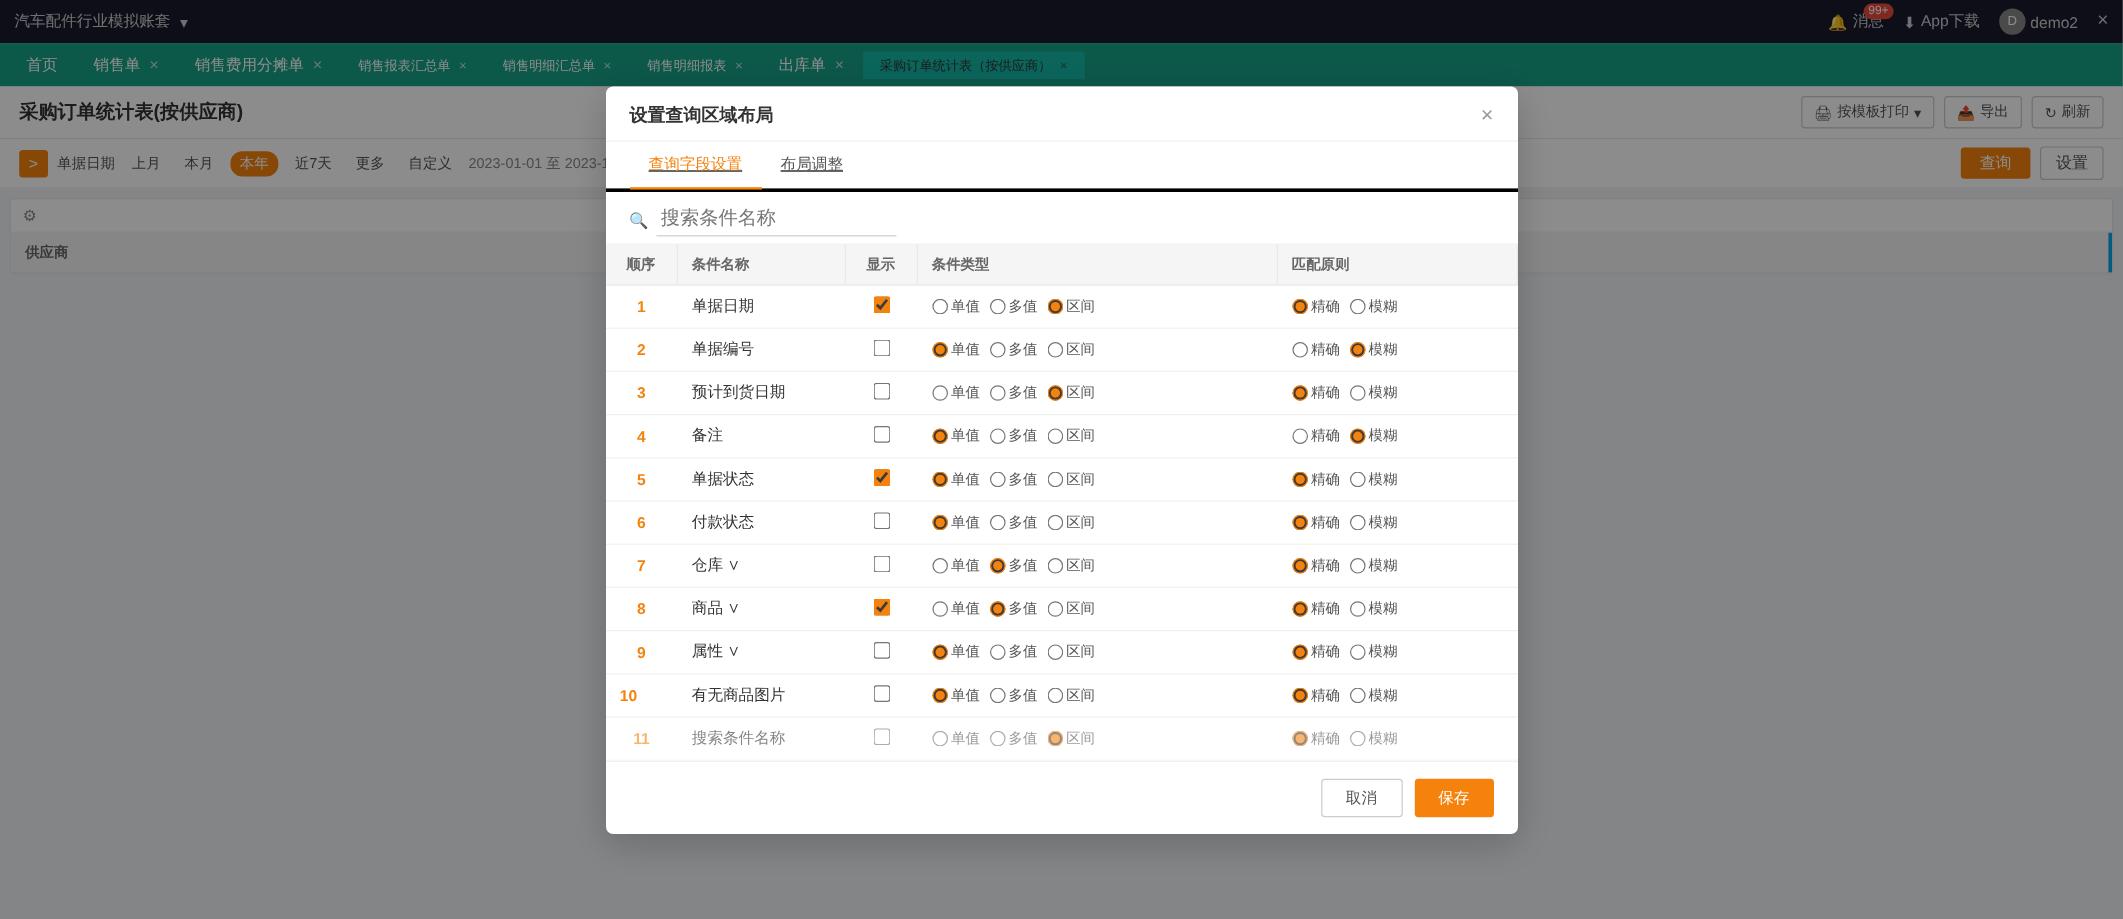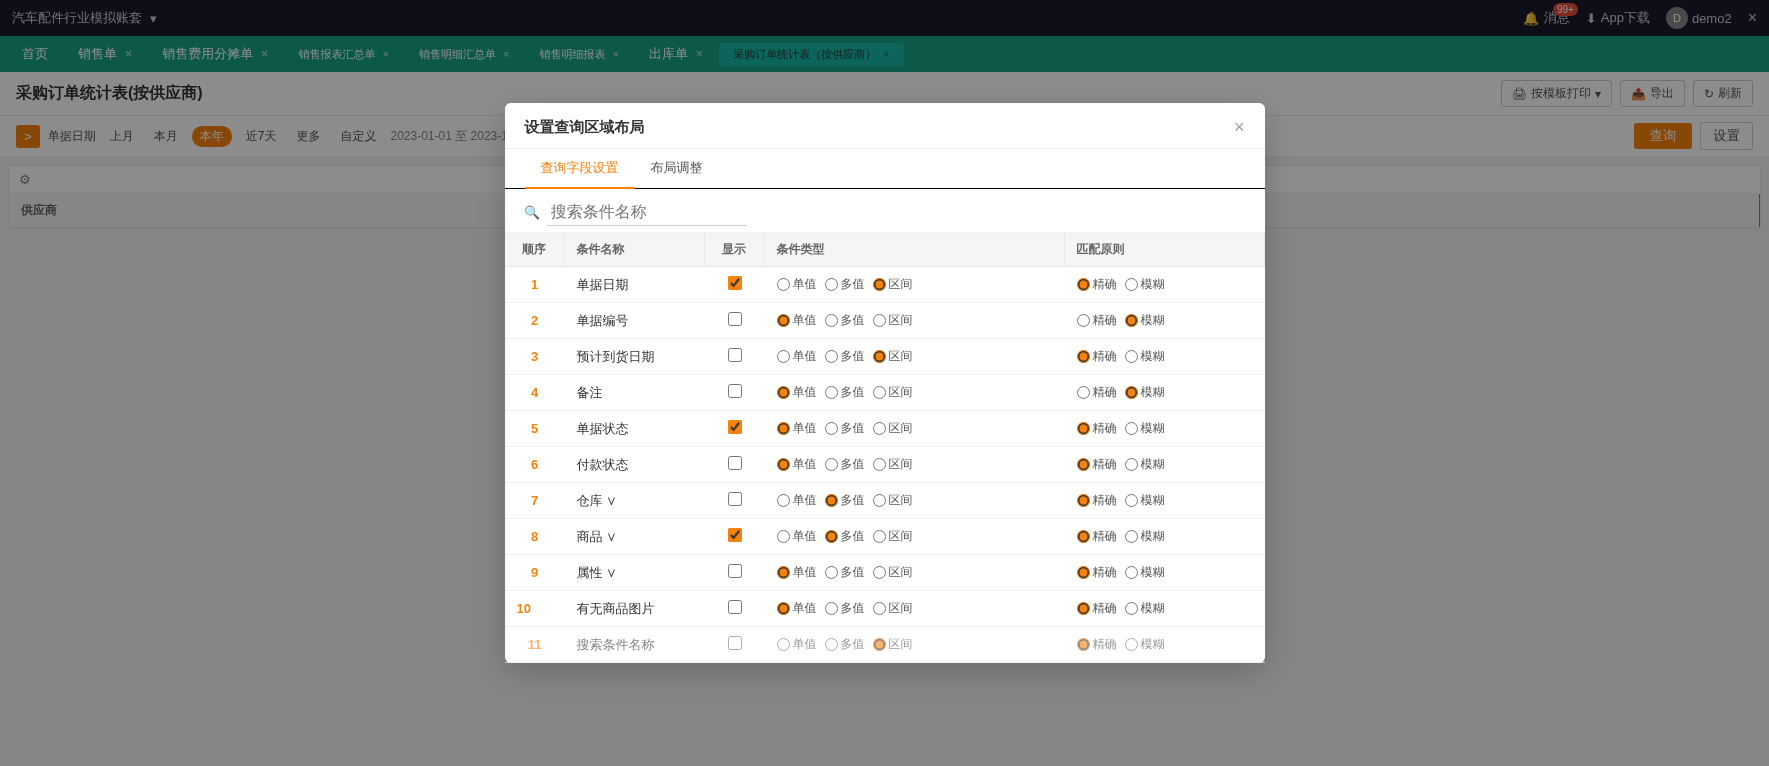--- a/index.html
+++ b/index.html
@@ -92,21 +92,21 @@
       border: 1px solid #e8e8e8;
       border-radius: 3px;
     }
     .table-toolbar {
       display: flex; align-items: center; padding: 6px 10px; border-bottom: 1px solid #f0f0f0;
     }
     .settings-icon { color: #888; cursor: pointer; }
     .table-head {
       display: flex; background: #f5f5f5; border-bottom: 1px solid #e8e8e8;
     }
-    .th { padding: 8px 12px; font-size: 12px; color: #666; font-weight: bold; flex: 1; border-right: 1px solid #0ea5e9; }
+    .th { padding: 8px 12px; font-size: 12px; color: #666; font-weight: bold; flex: 1; border-right: 3px solid #0ea5e9; }
 
     
     .modal-overlay {
       position: fixed; top: 0; left: 0; right: 0; bottom: 0;
       background: rgba(0,0,0,0.45);
       display: flex; align-items: center; justify-content: center;
       z-index: 1000;
     }
     .modal {
       background: #fff;
@@ -118,21 +118,22 @@
     }
     .modal-header {
       display: flex; align-items: center; justify-content: space-between;
       padding: 14px 20px 10px;
       border-bottom: 1px solid #f0f0f0;
     }
     .modal-title { font-size: 15px; font-weight: bold; color: #333; }
     .modal-close { cursor: pointer; color: #999; font-size: 18px; }
     .modal-tabs {
       display: flex; gap: 0; padding: 0 20px;
-      border-bottom: 1px solid #000000;
+      border-bottom: 3px solid #000000;
+      text-decoration: underline;
     }
     .modal-tab {
       padding: 10px 16px; font-size: 13px; cursor: pointer; color: #555;
       border-bottom: 2px solid transparent; margin-bottom: -1px;
     }
     .modal-tab.active { color: #f5820d; border-bottom-color: #f5820d; }
 
     
     .modal-search {
       display: flex; align-items: center; padding: 10px 20px 6px;
@@ -461,14 +462,18 @@
           <label class="radio-item"><input type="radio" name="t11" checked="" style=""> 区间</label>
         </div>
         <div class="mt-cell" style="width:200px;">
           <label class="radio-item"><input type="radio" name="m11" checked="" style=""> 精确</label>
           <label class="radio-item"><input type="radio" name="m11" style=""> 模糊</label>
         </div>
       </div>
 
     </div>
 
+    <div class="modal-footer">
+      <button class="btn-cancel">取消</button>
+      <button class="btn-save">保存</button>
+    </div>
   </div>
 </div>
 
 </body></html>

